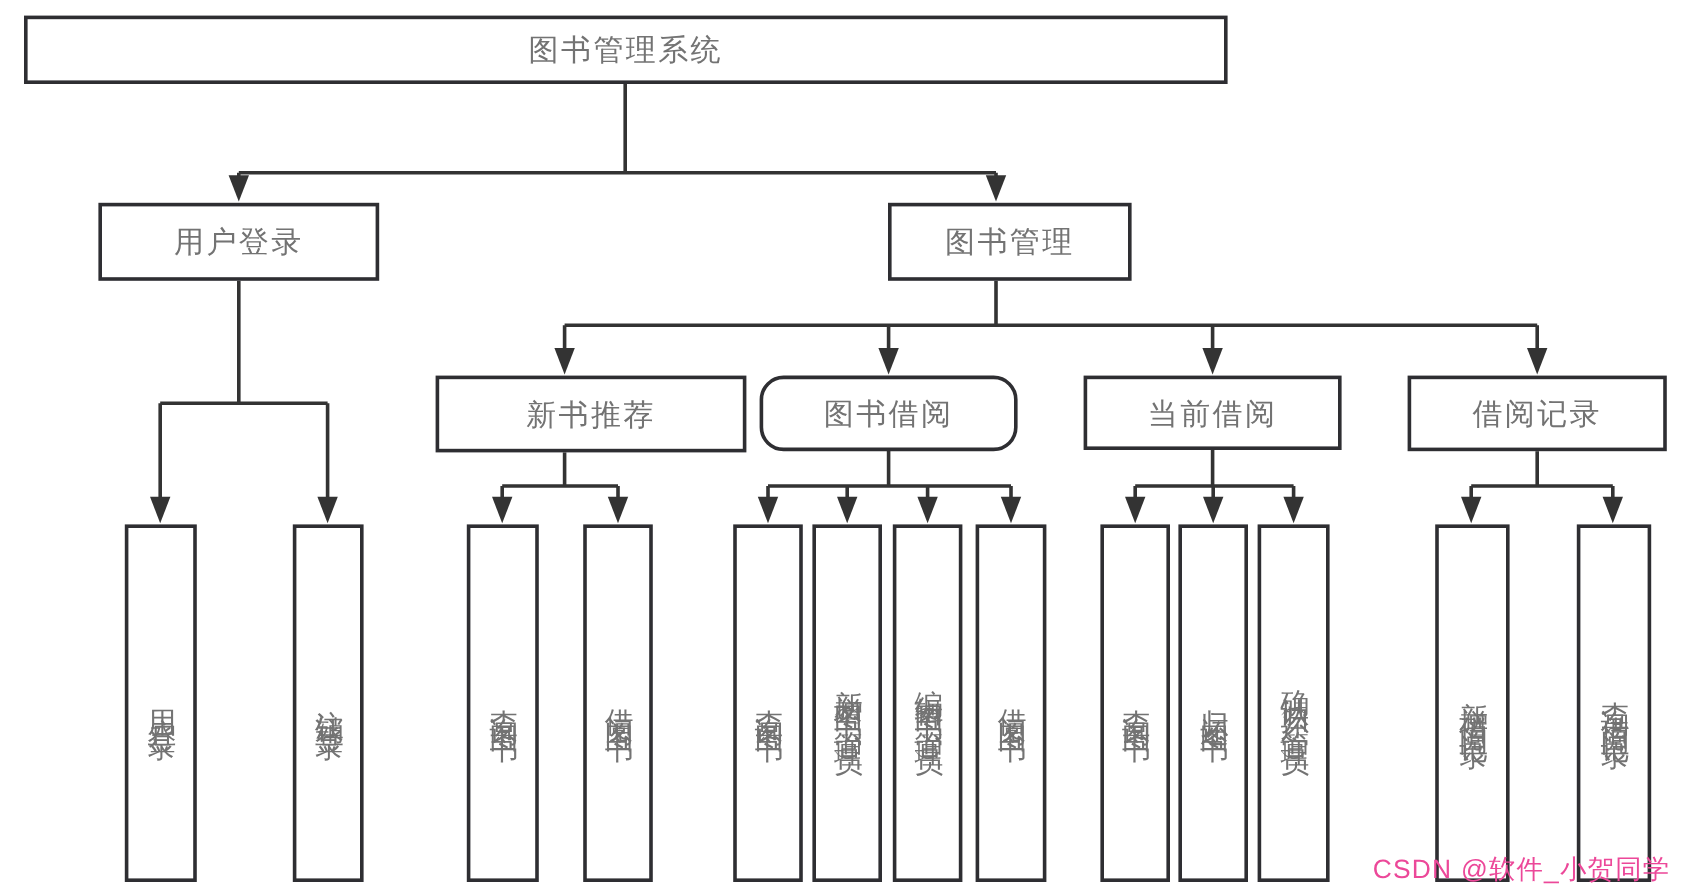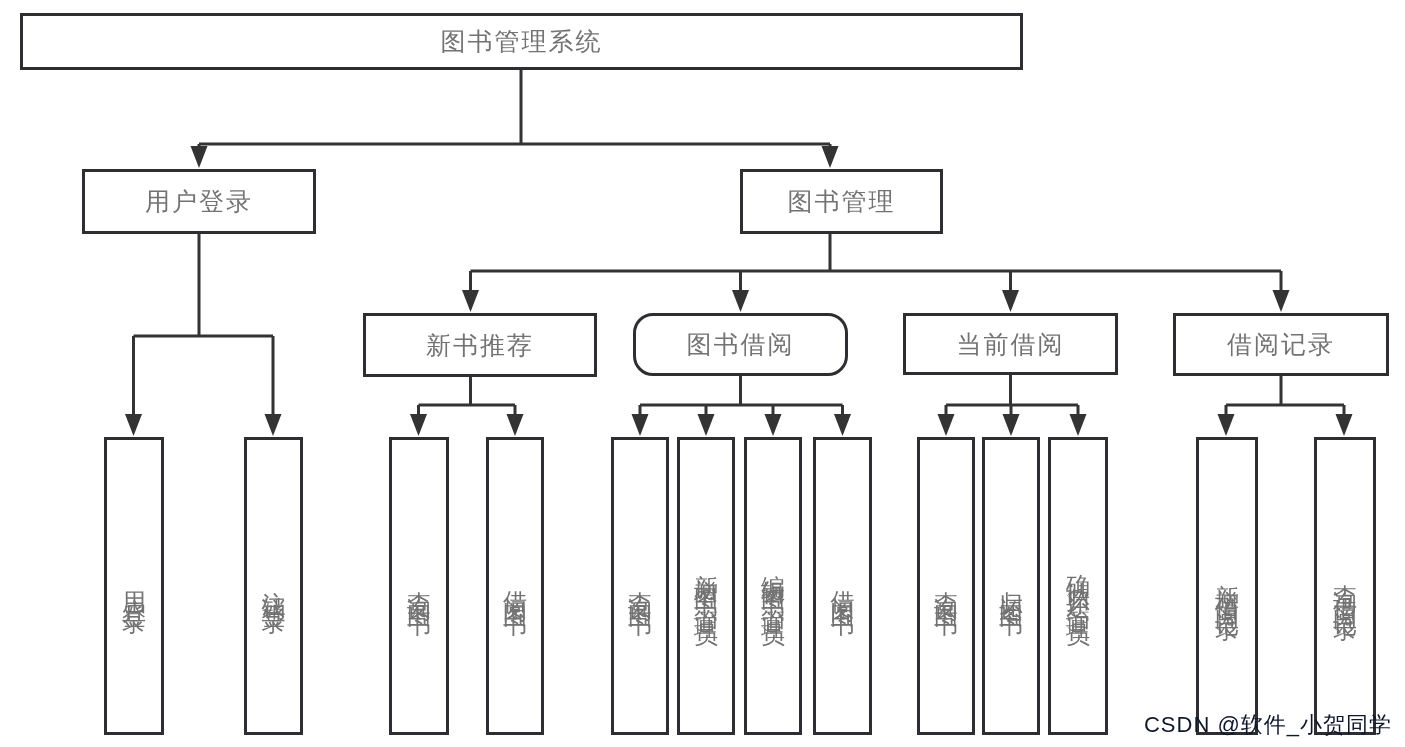--- a/index.html
+++ b/index.html
@@ -38,21 +38,21 @@
     letter-spacing: 7px;
     line-height: 1;
     white-space: nowrap;
   }
   .watermark {
     position: absolute;
     right: 13px;
     top: 710px;
     font-size: 22px;
     letter-spacing: 1px;
-    color: #0f172a;
+    color: #ec4899;
     z-index: 5;
     white-space: nowrap;
   }
 </style>
 </head>
 <body>
 
 <div class="stage">
 
   <svg class="connectors" viewBox="0 0 1405 747" xmlns="http://www.w3.org/2000/svg">
@@ -99,21 +99,21 @@
     <span class="h-label">图书管理系统</span>
   </div>
 
   <div class="box" style="left:82px; top:169px; width:234px; height:65px;">
     <span class="h-label">用户登录</span>
   </div>
   <div class="box" style="left:740px; top:169px; width:203px; height:65px;">
     <span class="h-label">图书管理</span>
   </div>
 
-  <div class="box" style="left:363px; top:313px; width:234px; height:64px;">
+  <div class="box" style="left:363px; top:313px; width:259px; height:64px;">
     <span class="h-label">新书推荐</span>
   </div>
   <div class="box" style="left:633px; top:313px; width:215px; height:63px;border-radius:20px;">
     <span class="h-label">图书借阅</span>
   </div>
   <div class="box" style="left:1173px; top:313px; width:216px; height:63px;">
     <span class="h-label">借阅记录</span>
   </div>
   <div class="box" style="left:903px; top:313px; width:215px; height:62px;">
     <span class="h-label">当前借阅</span>

